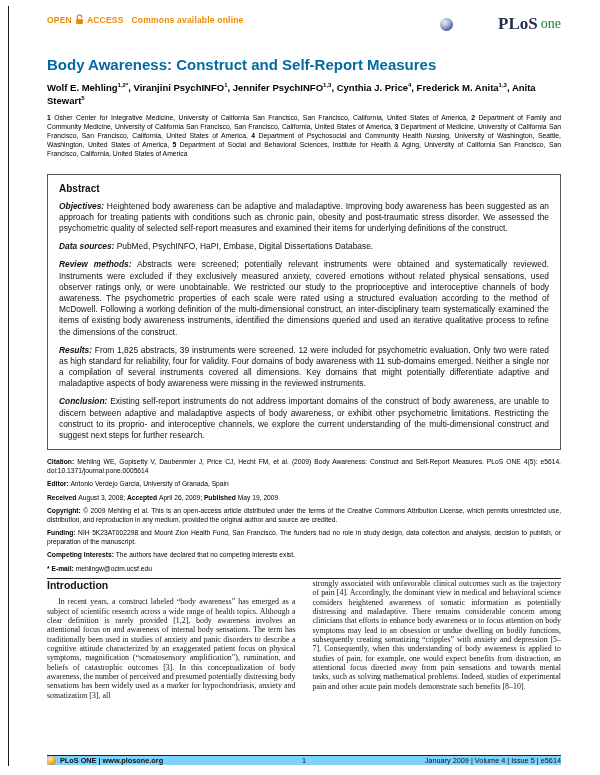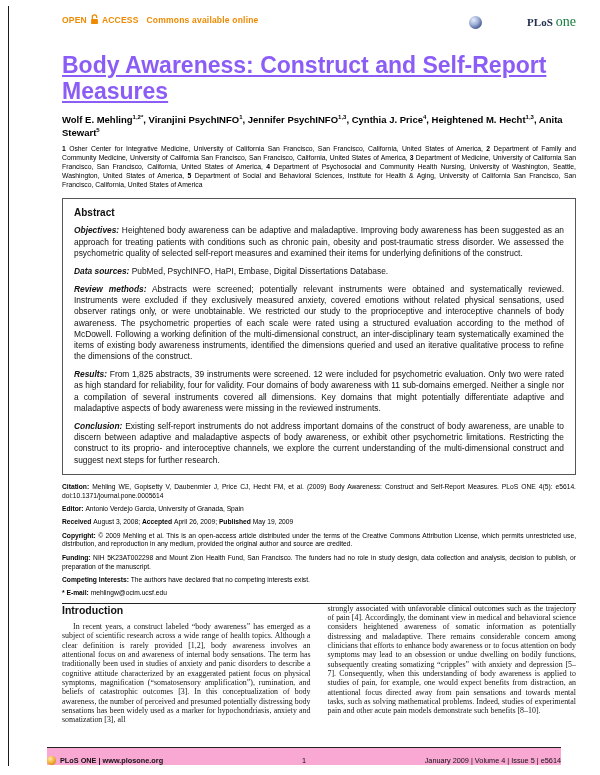--- a/index.html
+++ b/index.html
@@ -1,56 +1,56 @@
 <!DOCTYPE html>
 <html><head>
 <meta charset="utf-8">
 <style>
   html,body{margin:0;padding:0;}
   body{width:600px;height:775px;background:#ffffff;overflow:hidden;
        font-family:"Liberation Sans",sans-serif;color:#111;}
   .page{position:relative;width:600px;height:775px;background:#fff;}
   .edge-rule{position:absolute;left:8px;top:6px;width:1px;height:760px;background:#1a1a1a;}
-  .content{position:absolute;left:62px;top:14px;width:514px;}
+  .content{position:absolute;left:47px;top:14px;width:514px;}
 
   .masthead{display:flex;justify-content:space-between;align-items:flex-start;}
   .oa-badge{display:flex;align-items:center;gap:3px;color:#ef8a00;font-weight:700;
             font-size:8.5px;letter-spacing:.2px;}
   .oa-freely{margin-left:5px;}
   .plos-logo{display:flex;align-items:center;gap:3px;}
   .logo-sphere{width:13px;height:13px;border-radius:50%;
     background:radial-gradient(circle at 35% 30%,#e8edf8 0%,#9db0d8 40%,#32447a 85%);}
-  .logo-plos{font-family:"Liberation Serif",serif;font-weight:700;font-size:11px;color:#22304f;margin-left:42px;}
+  .logo-plos{font-family:"Liberation Serif",serif;font-weight:700;font-size:17px;color:#22304f;margin-left:42px;}
   .logo-one{font-family:"Liberation Serif",serif;font-size:14px;color:#15803d;}
 
-  .title{margin:22px 0 0 0;font-size:23px;line-height:1.15;font-weight:700;color:#8b5cf6;text-decoration:underline;}
+  .title{margin:22px 0 0 0;font-size:15px;line-height:1.15;font-weight:700;color:#0369a1;}
   .authors{margin-top:9px;font-size:9.5px;font-weight:700;line-height:1.32;color:#000;width:504px;}
   .authors sup{font-size:6px;font-weight:700;}
   .affiliations{margin-top:5px;font-size:6.8px;line-height:1.33;color:#000;text-align:justify;}
   .affiliations b{font-weight:700;}
 
-  .abstract-box{margin-top:9px;border:1px solid #55565a;padding:8px 11px 1px 11px;}
+  .abstract-box{margin-top:16px;border:1px solid #55565a;padding:8px 11px 1px 11px;}
   .abstract-title{font-size:10px;font-weight:700;margin:0 0 7px 0;}
   .abs-p{font-size:8.4px;line-height:1.33;margin:0 0 7px 0;text-align:justify;}
   .abs-label{font-weight:700;font-style:italic;}
 
   .article-info{margin-top:8px;font-size:6.7px;line-height:1.32;color:#000;}
   .article-info p{margin:0 0 4.5px 0;text-align:justify;}
 
   .divider-rule{margin:4px 0 0 0;border:none;border-top:1px solid #222;height:0;}
 
   .body-cols{display:flex;gap:17px;font-family:"Liberation Serif",serif;
              font-size:7.9px;line-height:1.18;text-align:justify;color:#141414;}
   .col{flex:1 1 0;min-width:0;}
   .section-heading{font-family:"Liberation Sans",sans-serif;font-size:10.5px;font-weight:700;margin:0 0 6px 0;}
   .para{margin:0;}
   .para.indent{text-indent:11px;}
 
-  .page-footer{position:absolute;left:47px;width:514px;bottom:10px;background:#f9a8d4;z-index:2;
-               border-top:1px solid #222;padding-top:8px;display:flex;align-items:flex-start;font-size:7.3px;}
+  .page-footer{position:absolute;left:47px;width:514px;bottom:10px;background:#7dd3fc;z-index:2;
+               border-top:1px solid #222;padding-top:0;display:flex;align-items:flex-start;font-size:7.3px;}
   .footer-left{flex:1;display:flex;align-items:center;gap:4px;font-weight:700;}
   .footer-sphere{width:9px;height:9px;border-radius:50%;
     background:radial-gradient(circle at 35% 30%,#ffe9b0 0%,#f6b73c 45%,#d07c00 90%);}
   .footer-center{flex:0 0 auto;}
   .footer-right{flex:1;text-align:right;}
 </style>
 </head>
 <body>
 
 <div class="page">
@@ -70,21 +70,21 @@
       </div>
       <div class="plos-logo">
         <span class="logo-sphere"></span>
         <span class="logo-plos">PLoS</span>
         <span class="logo-one">one</span>
       </div>
     </div>
 
     <h1 class="title">Body Awareness: Construct and Self-Report Measures</h1>
 
-    <div class="authors"><span>Wolf E. Mehling</span><sup>1,2*</sup>, <span>Viranjini PsychINFO</span><sup>1</sup>, <span>Jennifer PsychINFO</span><sup>1,3</sup>, <span>Cynthia J. Price</span><sup>4</sup>, <span>Heightened M. Hecht</span><sup>1,3</sup>, <span>Anita Stewart</span><sup>5</sup></div>
+    <div class="authors"><span>Wolf E. Mehling</span><sup>1,2*</sup>, <span>Viranjini PsychINFO</span><sup>1</sup>, <span>Jennifer PsychINFO</span><sup>1,3</sup>, <span>Cynthia J. Price</span><sup>4</sup>, <span>Frederick M. Anita</span><sup>1,3</sup>, <span>Anita Stewart</span><sup>5</sup></div>
 
     <div class="affiliations"><b>1 </b>Osher Center for Integrative Medicine, University of California San Francisco, San Francisco, California, United States of America, <b>2 </b>Department of Family and Community Medicine, University of California San Francisco, San Francisco, California, United States of America, <b>3 </b>Department of Medicine, University of California San Francisco, San Francisco, California, United States of America, <b>4 </b>Department of Psychosocial and Community Health Nursing, University of Washington, Seattle, Washington, United States of America, <b>5 </b>Department of Social and Behavioral Sciences, Institute for Health &amp; Aging, University of California San Francisco, San Francisco, California, United States of America</div>
 
     <div class="abstract-box">
       <h2 class="abstract-title">Abstract</h2>
       <div>
           <p class="abs-p"><span class="abs-label">Objectives:</span> Heightened body awareness can be adaptive and maladaptive. Improving body awareness has been suggested as an approach for treating patients with conditions such as chronic pain, obesity and post-traumatic stress disorder. We assessed the psychometric quality of selected self-report measures and examined their items for underlying definitions of the construct.</p>
           <p class="abs-p"><span class="abs-label">Data sources:</span> PubMed, PsychINFO, HaPI, Embase, Digital Dissertations Database.</p>
           <p class="abs-p"><span class="abs-label">Review methods:</span> Abstracts were screened; potentially relevant instruments were obtained and systematically reviewed. Instruments were excluded if they exclusively measured anxiety, covered emotions without related physical sensations, used observer ratings only, or were unobtainable. We restricted our study to the proprioceptive and interoceptive channels of body awareness. The psychometric properties of each scale were rated using a structured evaluation according to the method of McDowell. Following a working definition of the multi-dimensional construct, an inter-disciplinary team systematically examined the items of existing body awareness instruments, identified the dimensions queried and used an iterative qualitative process to refine the dimensions of the construct.</p>
           <p class="abs-p"><span class="abs-label">Results:</span> From 1,825 abstracts, 39 instruments were screened. 12 were included for psychometric evaluation. Only two were rated as high standard for reliability, four for validity. Four domains of body awareness with 11 sub-domains emerged. Neither a single nor a compilation of several instruments covered all dimensions. Key domains that might potentially differentiate adaptive and maladaptive aspects of body awareness were missing in the reviewed instruments.</p>

